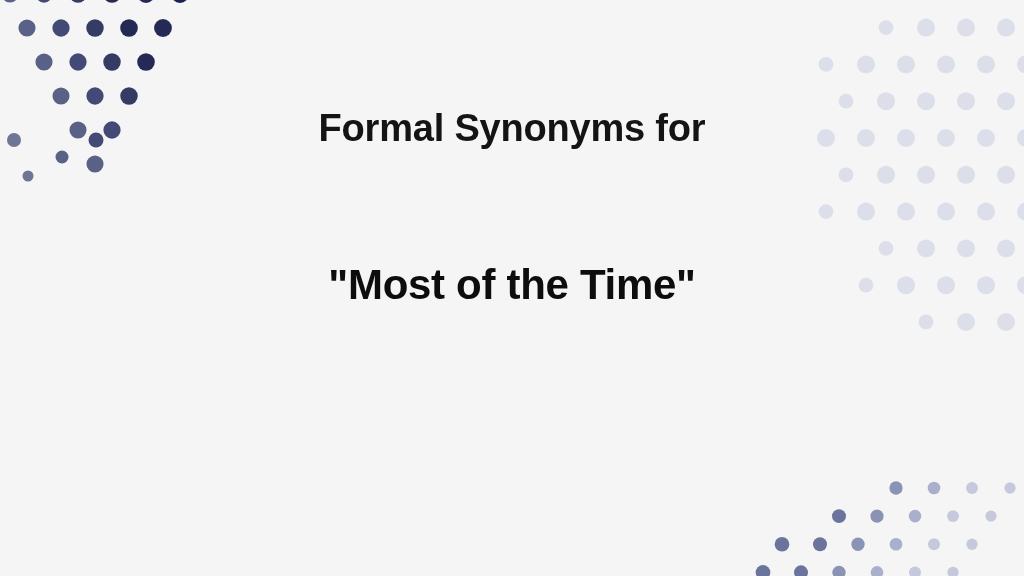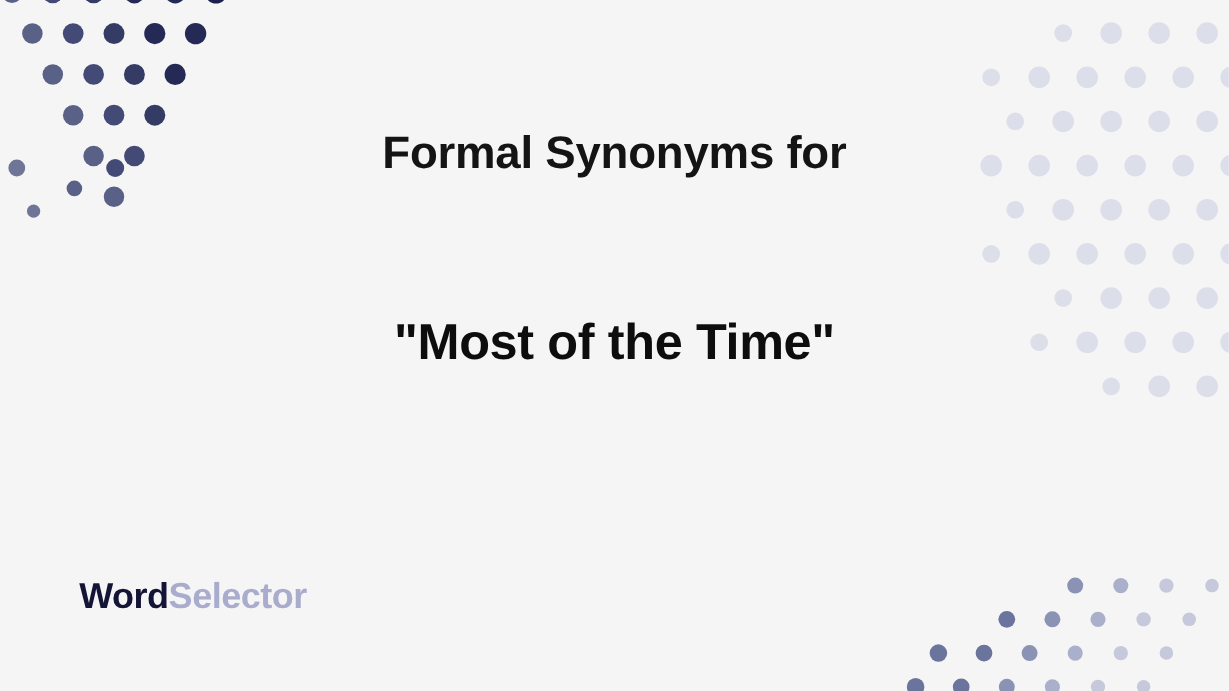--- a/index.html
+++ b/index.html
@@ -201,17 +201,14 @@
           <circle cx="744.00" cy="600.48" r="7.32" fill="#6b749c"></circle>
         </g>
     </svg>
   </div>
 
   <div class="headline-block">
     <h1 class="page-title">Formal Synonyms for</h1>
     <h2 class="page-subtitle">"Most of the Time"</h2>
   </div>
 
-  <div class="brand-logo">
-    <span class="brand-primary">Word</span><span class="brand-secondary">Selector</span>
-  </div>
 
 </div>
 
 </body></html>

